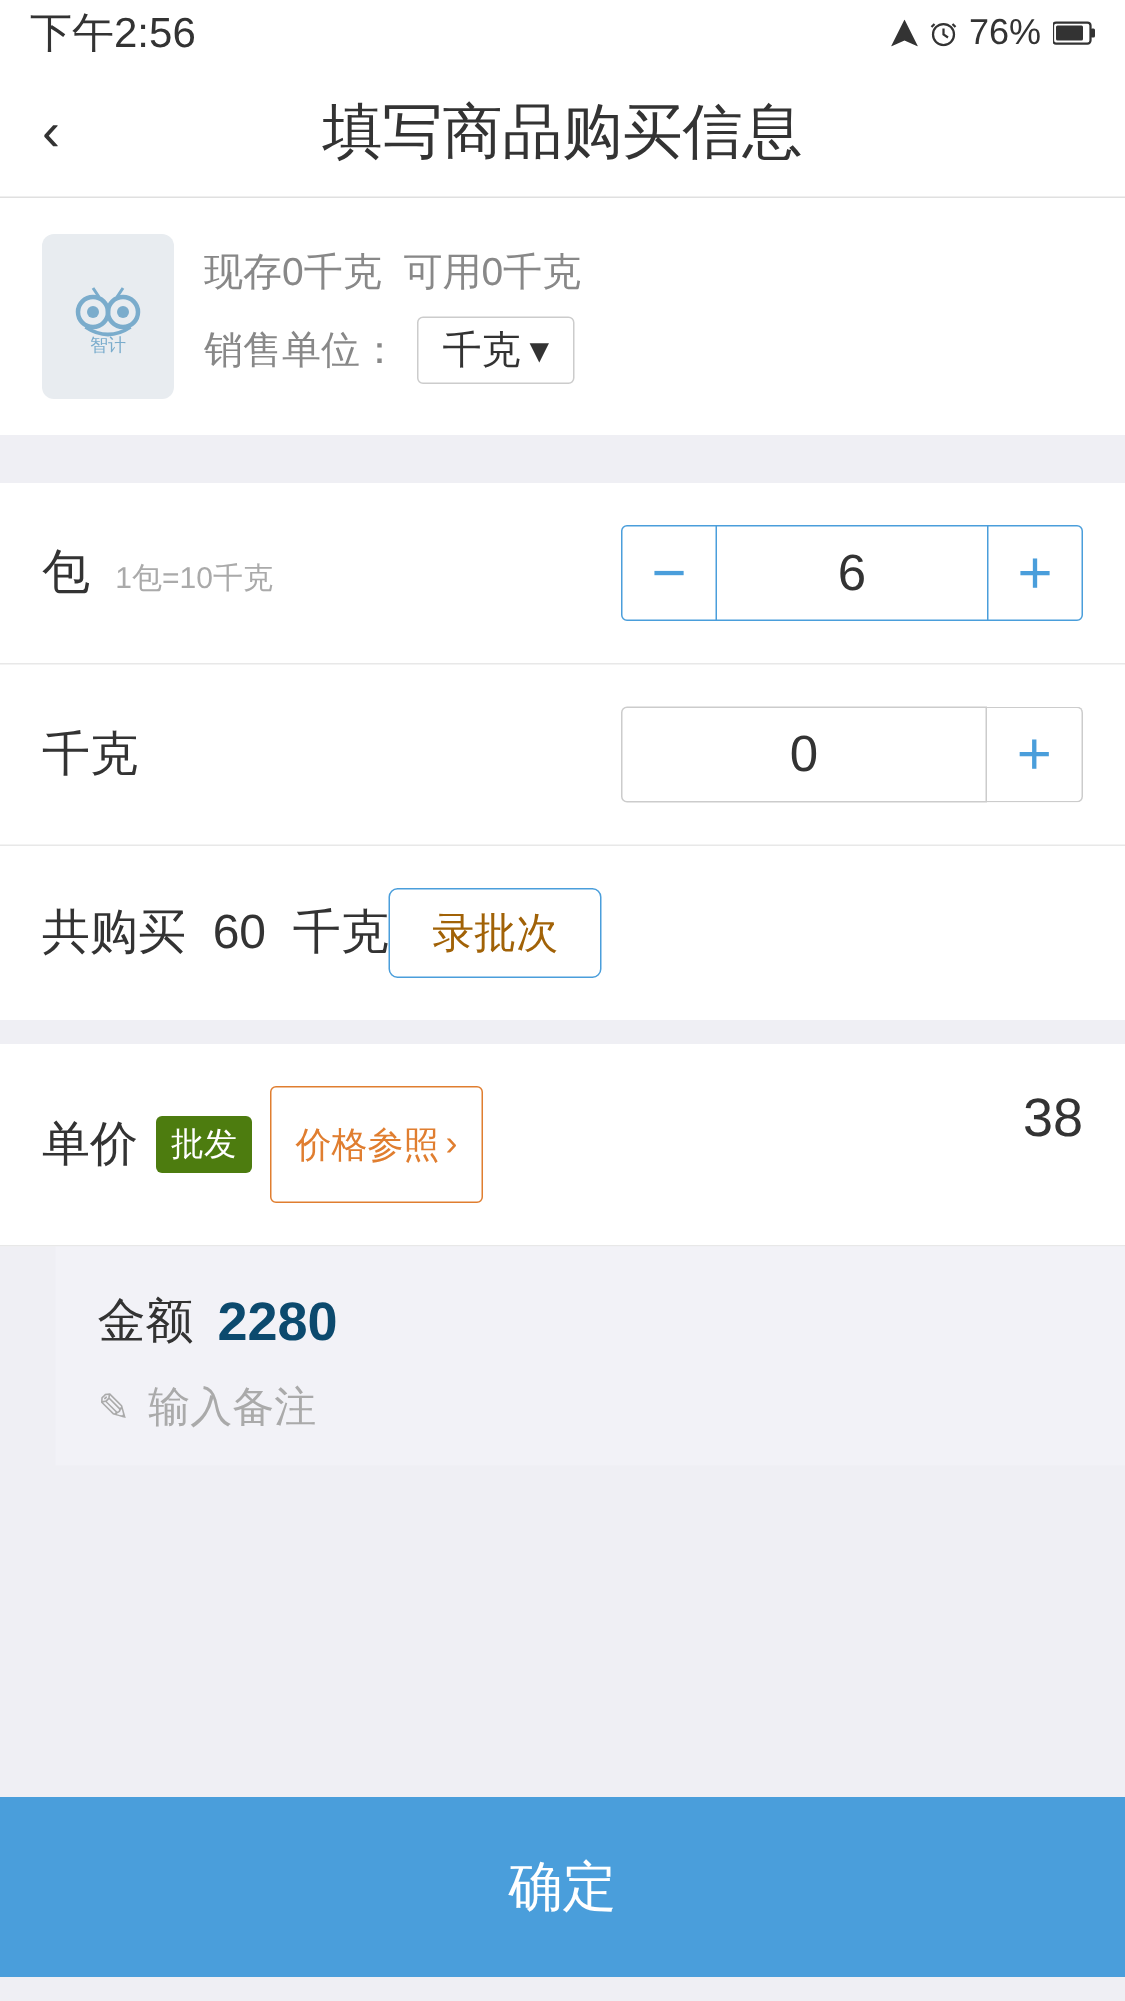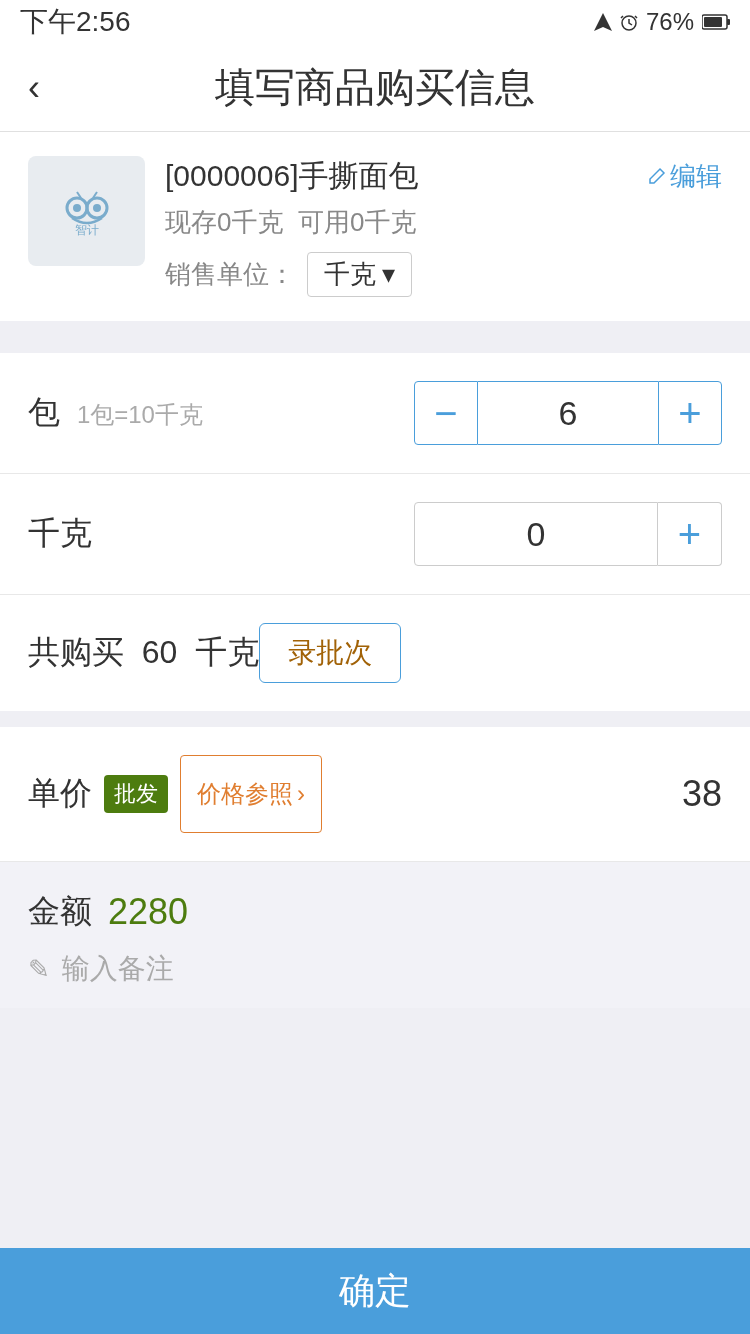--- a/index.html
+++ b/index.html
@@ -54,21 +54,21 @@
     
     .product-card {
       background: #fff;
       padding: 24px 28px;
       display: flex;
       align-items: flex-start;
       gap: 20px;
       margin-bottom: 16px;
     }
     .product-thumb {
-      width: 117px;
+      width: 88px;
       height: 110px;
       background: #e8ecf0;
       border-radius: 8px;
       display: flex;
       align-items: center;
       justify-content: center;
       flex-shrink: 0;
     }
     .product-info { flex: 1; }
     .product-name-row {
@@ -123,21 +123,21 @@
       align-items: center;
       padding: 28px 28px;
       border-bottom: 1px solid #e8e8e8;
     }
     .input-label {
       flex: 1;
       font-size: 32px;
       color: #333;
     }
     .input-hint {
-      font-size: 24px;
+      font-size: 20px;
       color: #aaa;
       margin-left: 8px;
     }
     .quantity-control {
       display: flex;
       align-items: center;
       gap: 0;
     }
     .qty-btn {
       width: 64px;
@@ -217,21 +217,21 @@
     }
 
     
     .price-section {
       background: #fff;
       padding: 28px 28px;
       border-bottom: 1px solid #e8e8e8;
     }
     .price-row {
       display: flex;
-      align-items: center;
+      align-items: flex-start;
       justify-content: space-between;
     }
     .price-left {
       display: flex;
       align-items: center;
       gap: 12px;
     }
     .price-label {
       font-size: 32px;
       color: #333;
@@ -257,52 +257,53 @@
     .price-value {
       font-size: 36px;
       color: #333;
       font-weight: 500;
     }
 
     
     .amount-section {
       background: #f2f2f7;
       padding: 28px 28px 20px;
+      margin-left: 37px;
     }
     .amount-row {
       display: flex;
       align-items: center;
       gap: 16px;
       margin-bottom: 16px;
     }
     .amount-label {
       font-size: 32px;
       color: #333;
     }
     .amount-value {
       font-size: 36px;
-      color: #4d7c0f;
-      font-weight: 400;
+      color: #0c4a6e;
+      font-weight: 700;
     }
     .note-row {
       display: flex;
       align-items: center;
       gap: 12px;
       color: #aaa;
       font-size: 28px;
     }
 
     
     .confirm-btn-wrap {
       position: fixed;
-      bottom: 0;
+      bottom: 16px;
       left: 0;
       width: 750px;
       background: #4a9edb;
-      height: 86px;
+      height: 120px;
       display: flex;
       align-items: center;
       justify-content: center;
       cursor: pointer;
     }
     .confirm-btn-text {
       color: #fff;
       font-size: 36px;
       font-weight: 500;
     }
@@ -345,32 +346,20 @@
       <circle cx="20" cy="22" r="10" fill="none" stroke="#7aaccc" stroke-width="3"></circle>
       <circle cx="40" cy="22" r="10" fill="none" stroke="#7aaccc" stroke-width="3"></circle>
       <circle cx="20" cy="22" r="4" fill="#7aaccc"></circle>
       <circle cx="40" cy="22" r="4" fill="#7aaccc"></circle>
       <path d="M15 32 Q30 42 45 32" stroke="#7aaccc" stroke-width="2.5" fill="none"></path>
       <path d="M24 12 L20 6M36 12 L40 6" stroke="#7aaccc" stroke-width="2"></path>
       <text x="30" y="48" text-anchor="middle" font-size="12" fill="#7aaccc">智计</text>
     </svg>
   </div>
   <div class="product-info">
-    <div class="product-name-row">
-      <span class="product-name">
-        <span>[0000006]</span><span>手撕面包</span>
-      </span>
-      <span class="edit-btn">
-
-        <svg width="20" height="20" viewBox="0 0 20 20">
-            <path d="M14 2l4 4-10 10H4v-4L14 2z" fill="none" stroke="#4a9edb" stroke-width="1.5"></path>
-          </svg>
-        <span>编辑</span>
-      </span>
-    </div>
     <div class="product-stock">
       <span>现存0千克</span>&nbsp;&nbsp;<span>可用0千克</span>
     </div>
     <div class="product-unit-row">
       <span>销售单位：</span>
       <div class="unit-select">
         <span>千克</span>
         <span>▾</span>
       </div>
     </div>

